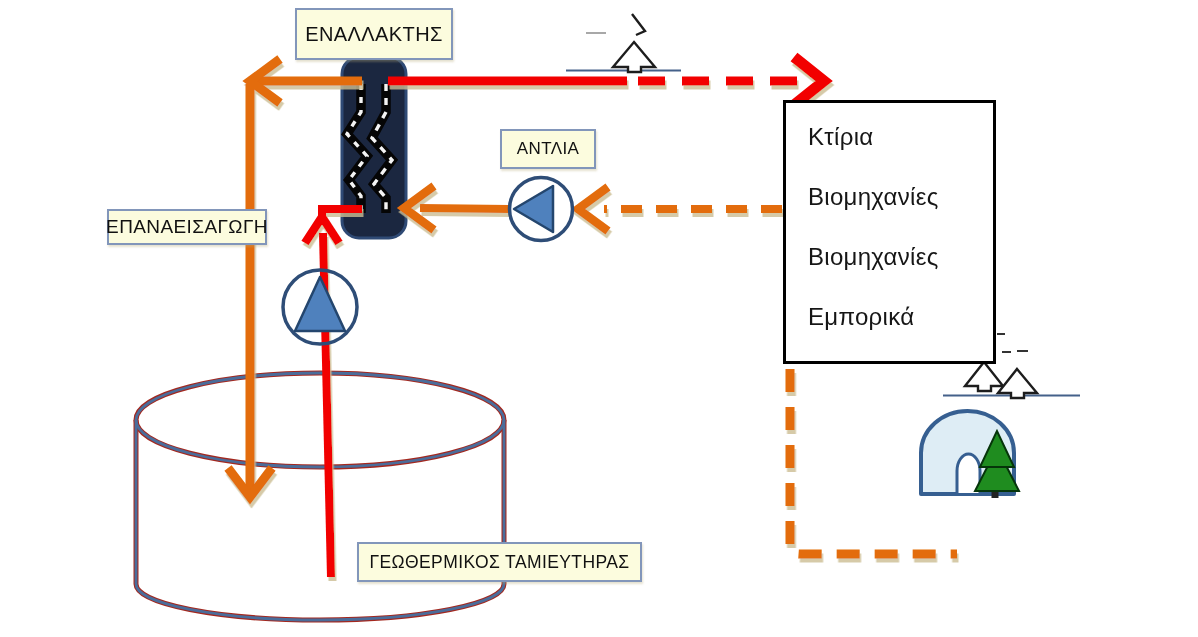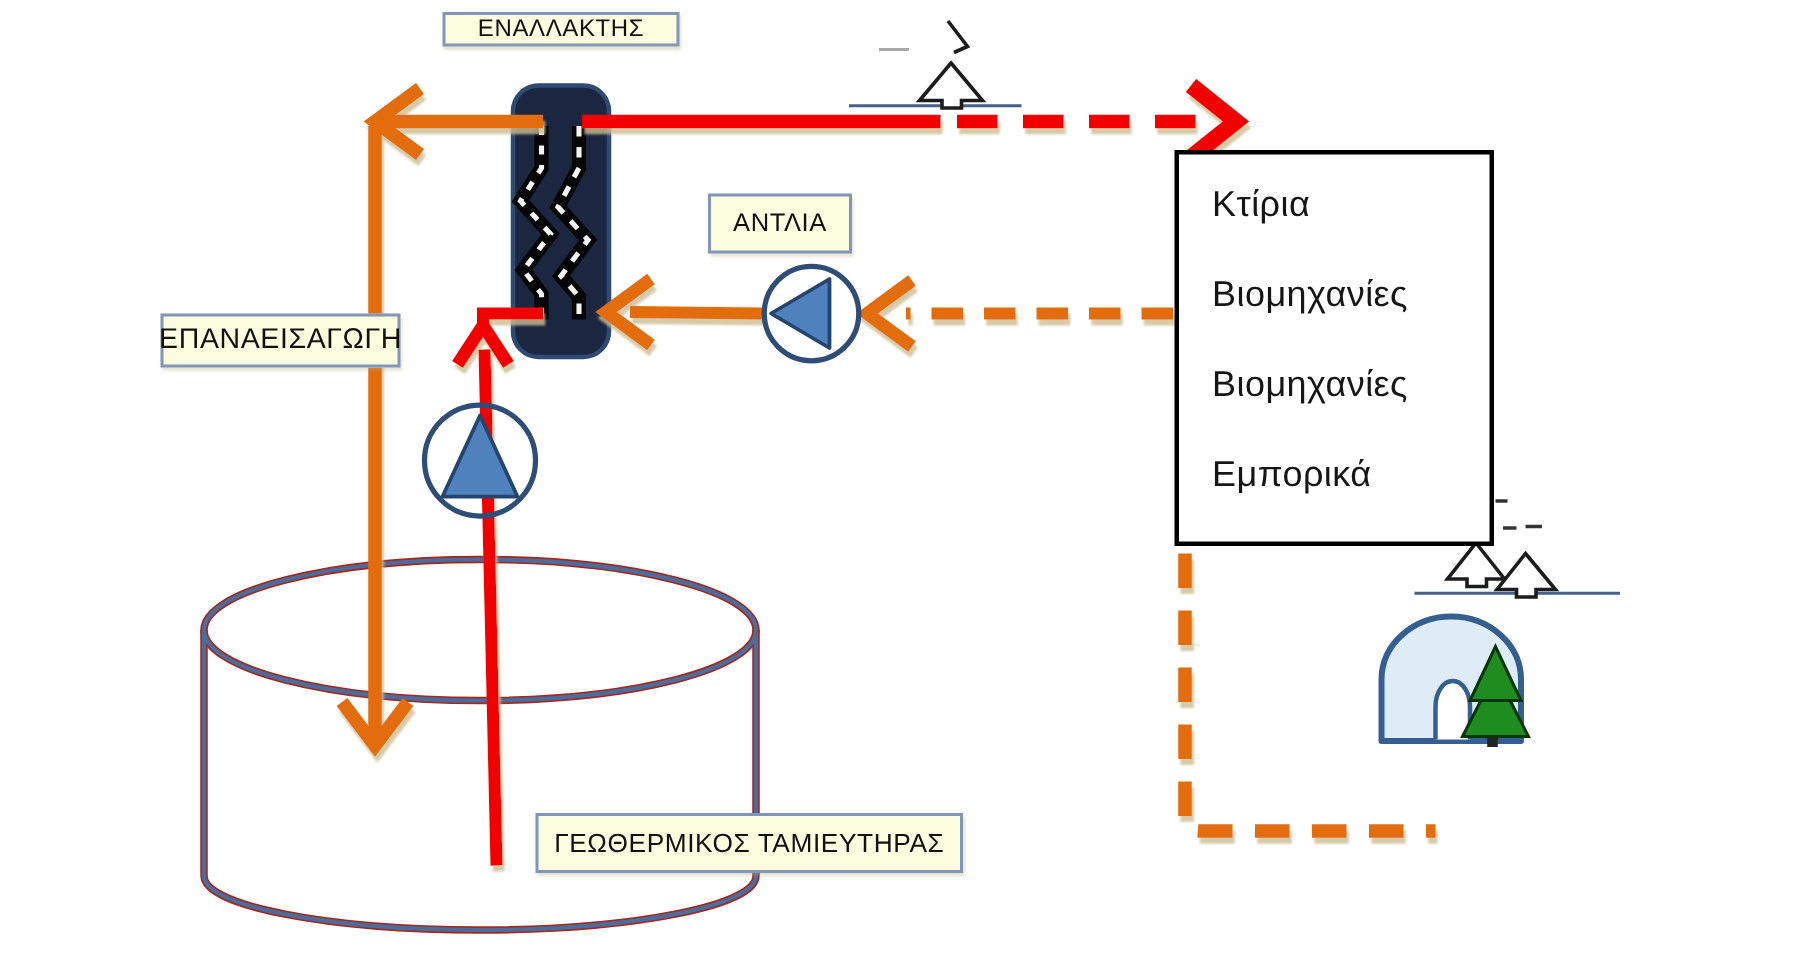--- a/index.html
+++ b/index.html
@@ -113,25 +113,25 @@
       <circle cx="320" cy="307" r="37" fill="none" stroke="#2E4D77" stroke-width="3.5"></circle>
       <path d="M320,277 L295,331 H345 Z" fill="#4F81BD" stroke="#24466E" stroke-width="2.5" stroke-linejoin="round"></path>
     </g>
 
     <g>
       <circle cx="541" cy="209" r="31.5" fill="none" stroke="#2E4D77" stroke-width="3.5"></circle>
       <path d="M514,209 L553,186 V232 Z" fill="#4F81BD" stroke="#24466E" stroke-width="2.5" stroke-linejoin="round"></path>
     </g>
   </svg>
 
-  <div class="plabel" style="left:295px;top:8px;width:158px;height:23px;font-size:16px;text-align:right;">
+  <div class="plabel" style="left:295px;top:8px;width:158px;height:52px;font-size:20px;text-align:right;">
     <span>ΕΝΑΛΛΑΚΤΗΣ</span>
   </div>
 
-  <div class="plabel" style="left:472px;top:129px;width:96px;height:40px;font-size:17px;">
+  <div class="plabel" style="left:500px;top:129px;width:96px;height:40px;font-size:17px;">
     <span>ΑΝΤΛΙΑ</span>
   </div>
 
   <div class="plabel" style="left:107px;top:209px;width:160px;height:36px;font-size:19px;">
     <span>ΕΠΑΝΑΕΙΣΑΓΩΓΗ</span>
   </div>
 
   <div class="plabel" style="left:357px;top:542px;width:285px;height:40px;font-size:17.5px;">
     <span>ΓΕΩΘΕΡΜΙΚΟΣ ΤΑΜΙΕΥΤΗΡΑΣ</span>
   </div>

